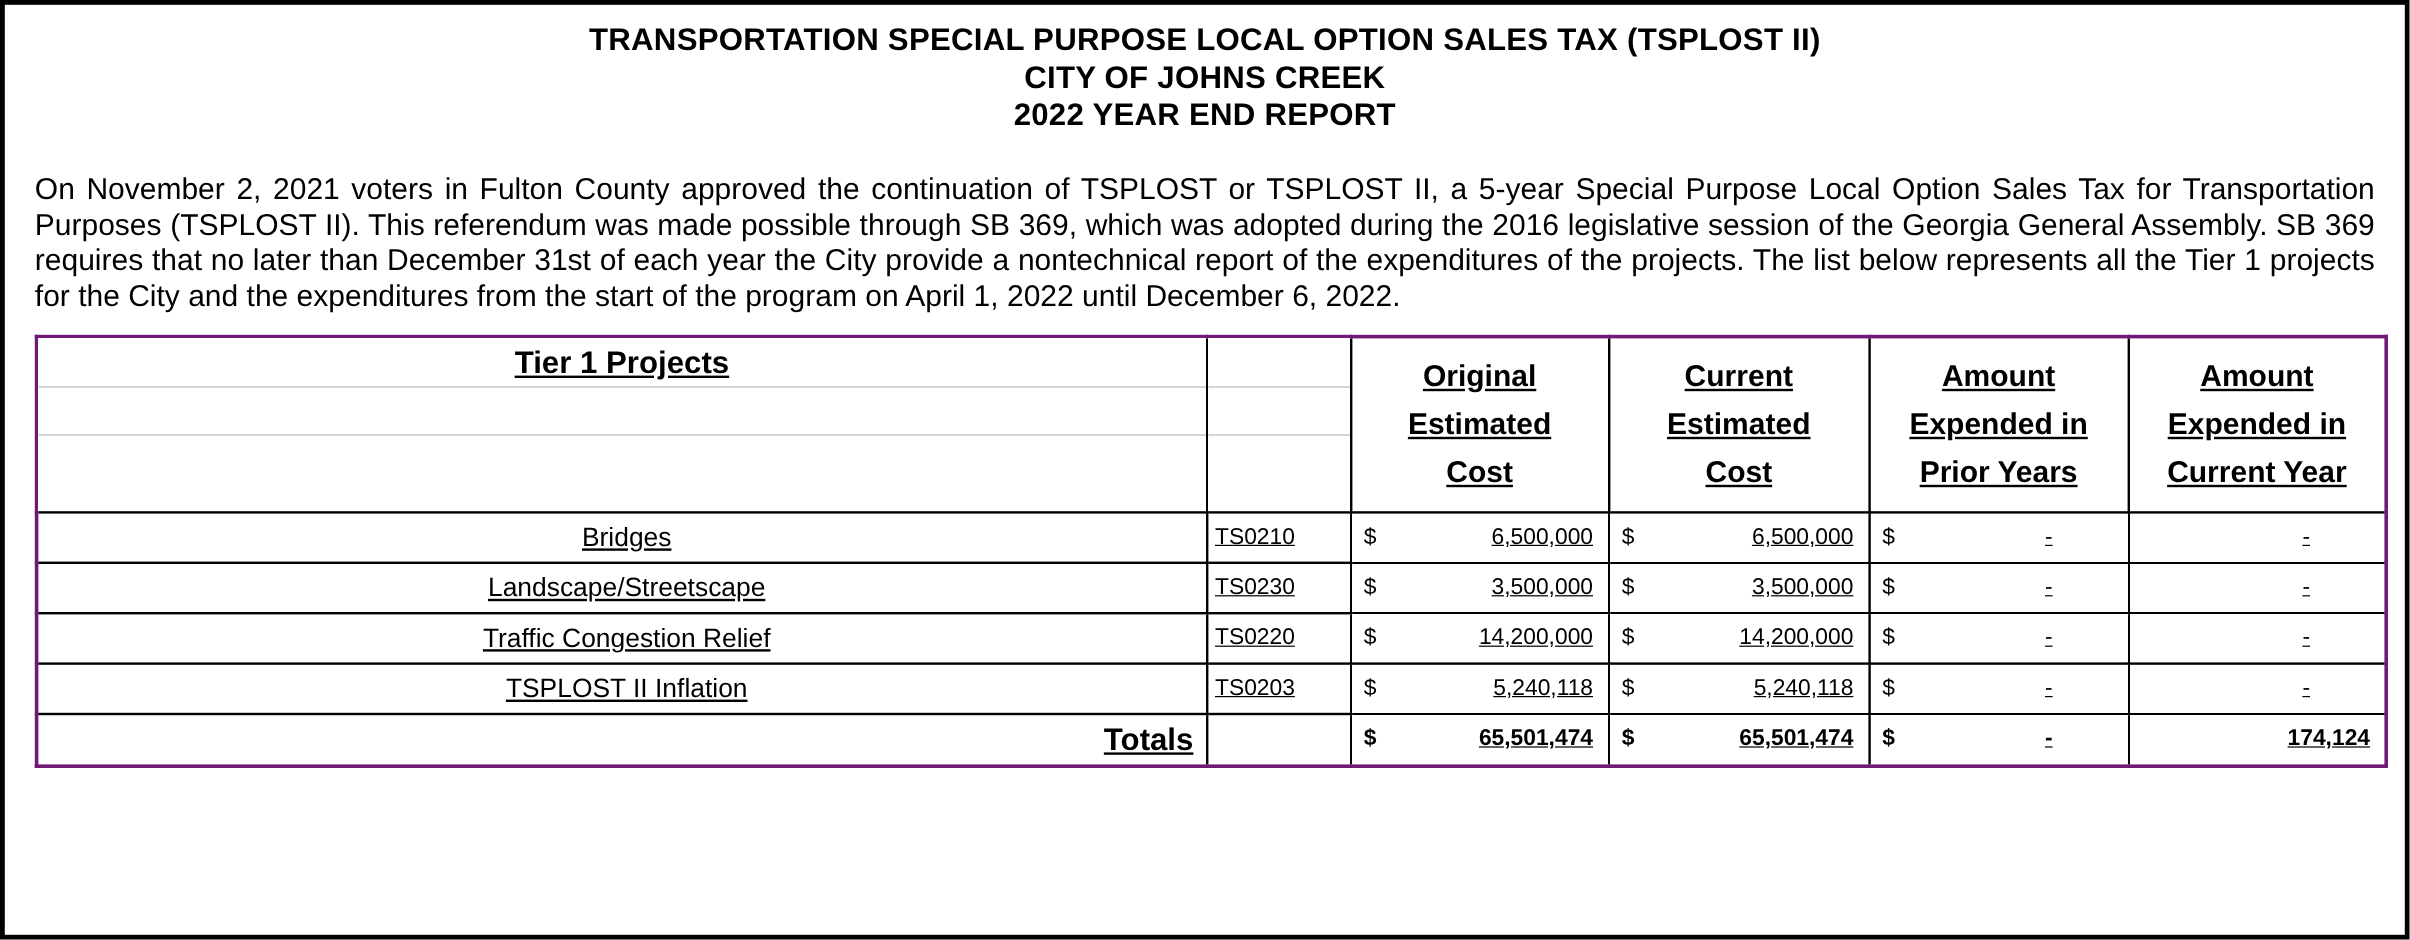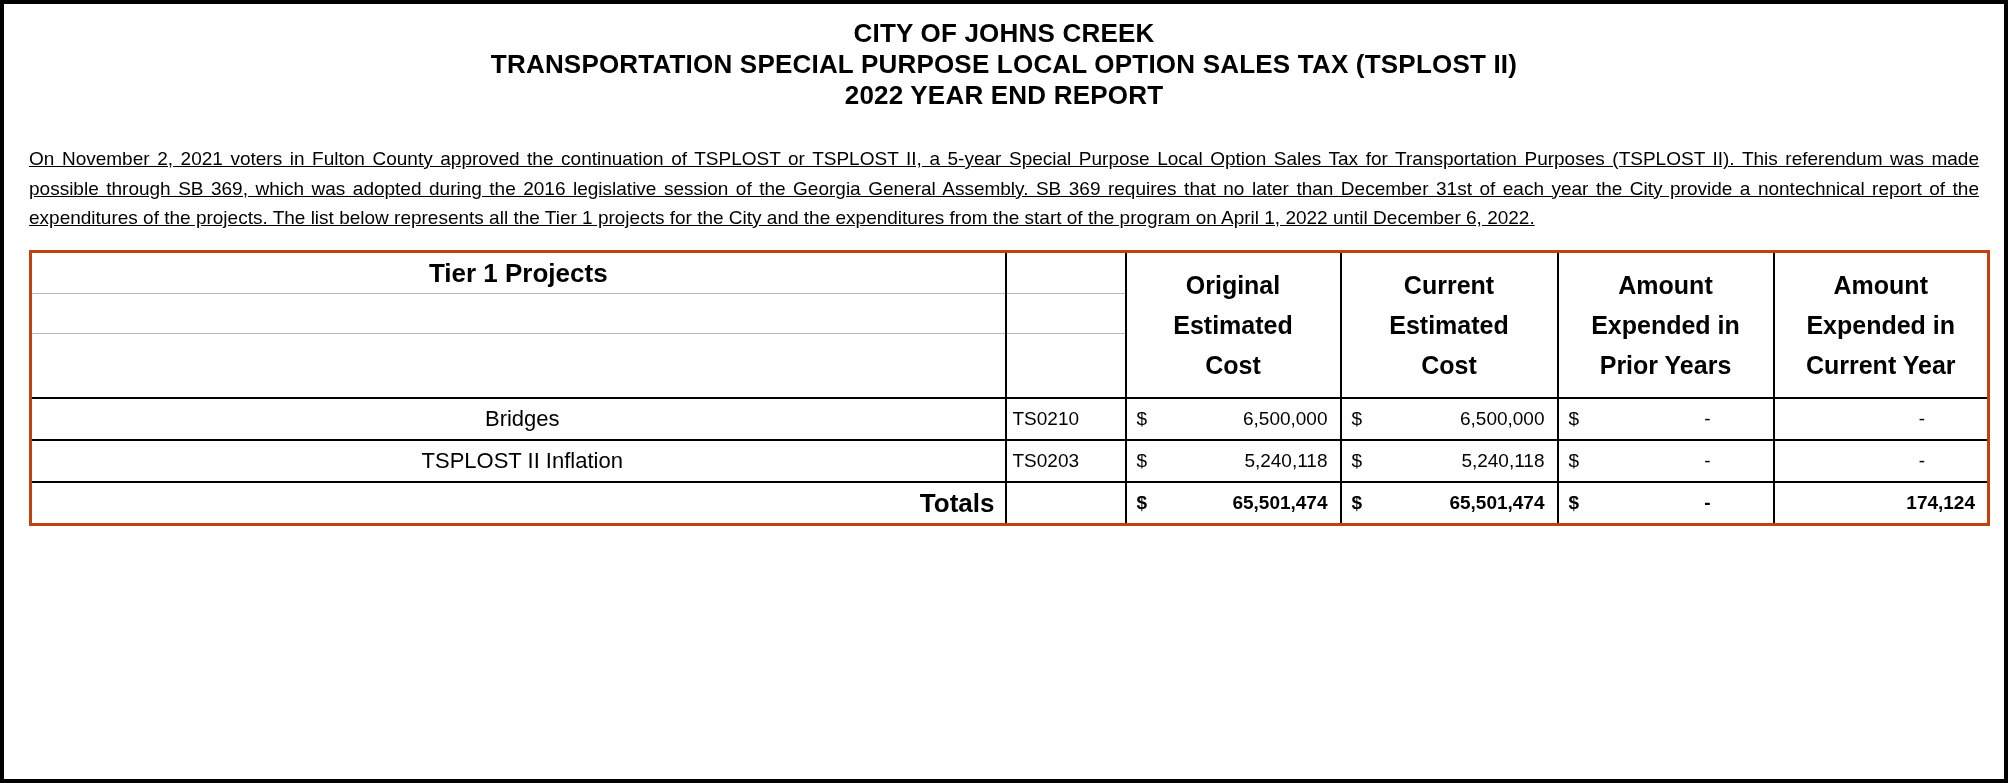--- a/index.html
+++ b/index.html
@@ -9,31 +9,31 @@
     width: 2008px; height: 783px;
     background: #fff;
     border: 4px solid #000;
     padding: 14px 25px 0 25px;
     overflow: hidden;
   }
   .titles { text-align: center; }
   .title-line { font-size: 26px; font-weight: bold; line-height: 31px; letter-spacing: 0.2px; }
   .intro {
     margin-top: 33px;
-    font-size: 19px;
+    font-size: 25px;
     line-height: 29.5px;
     text-align: justify;
-    text-decoration: underline;
   }
   table.report {
     margin-top: 17px;
     width: 1958px;
     table-layout: fixed;
     border-collapse: collapse;
-    border: 3px solid #c2410c;
+    border: 3px solid #701a75;
+    text-decoration: underline;
   }
   th, td { border: 2px solid #000; background: #fff; }
   
   th.projects-head {
     vertical-align: top;
     text-align: center;
     font-size: 26px;
     font-weight: bold;
     line-height: 40px;
     height: 120px;
@@ -60,22 +60,22 @@
   tr.totals-row { height: 43px; }
   tr.totals-row td { font-weight: bold; }
   td.totals-label { text-align: right; padding-right: 10px; font-size: 26px; }
 </style>
 </head>
 <body>
 
 <div class="page">
 
   <div class="titles">
+    <div class="title-line">TRANSPORTATION SPECIAL PURPOSE LOCAL OPTION SALES TAX (TSPLOST II)</div>
     <div class="title-line">CITY OF JOHNS CREEK</div>
-    <div class="title-line">TRANSPORTATION SPECIAL PURPOSE LOCAL OPTION SALES TAX (TSPLOST II)</div>
     <div class="title-line">2022 YEAR END REPORT</div>
   </div>
 
   <p class="intro">On November 2, 2021 voters in Fulton County approved the continuation of TSPLOST or TSPLOST II, a 5-year Special Purpose Local Option Sales Tax for Transportation Purposes (TSPLOST II). This referendum was made possible through SB 369, which was adopted during the 2016 legislative session of the Georgia General Assembly. SB 369 requires that no later than December 31st of each year the City provide a nontechnical report of the expenditures of the projects. The list below represents all the Tier 1 projects for the City and the expenditures from the start of the program on April 1, 2022 until December 6, 2022.</p>
 
   <table class="report">
     <colgroup>
       <col style="width:975px">
       <col style="width:120px">
       <col style="width:215px">
@@ -120,24 +120,40 @@
 
   <tr class="data-row">
     <td class="name">Bridges</td>
     <td class="code">TS0210</td>
     <td class="money"><span class="cur">$</span><span class="amt">6,500,000</span></td>
     <td class="money"><span class="cur">$</span><span class="amt">6,500,000</span></td>
     <td class="money"><span class="cur">$</span><span class="amt dash">-</span></td>
     <td class="money"><span class="amt dash">-</span></td>
   </tr>
 
+  <tr class="data-row">
+    <td class="name">Landscape/Streetscape</td>
+    <td class="code">TS0230</td>
+    <td class="money"><span class="cur">$</span><span class="amt">3,500,000</span></td>
+    <td class="money"><span class="cur">$</span><span class="amt">3,500,000</span></td>
+    <td class="money"><span class="cur">$</span><span class="amt dash">-</span></td>
+    <td class="money"><span class="amt dash">-</span></td>
+  </tr>
 
 
 
 
+  <tr class="data-row">
+    <td class="name">Traffic Congestion Relief</td>
+    <td class="code">TS0220</td>
+    <td class="money"><span class="cur">$</span><span class="amt">14,200,000</span></td>
+    <td class="money"><span class="cur">$</span><span class="amt">14,200,000</span></td>
+    <td class="money"><span class="cur">$</span><span class="amt dash">-</span></td>
+    <td class="money"><span class="amt dash">-</span></td>
+  </tr>
 
   <tr class="data-row">
     <td class="name">TSPLOST II Inflation</td>
     <td class="code">TS0203</td>
     <td class="money"><span class="cur">$</span><span class="amt">5,240,118</span></td>
     <td class="money"><span class="cur">$</span><span class="amt">5,240,118</span></td>
     <td class="money"><span class="cur">$</span><span class="amt dash">-</span></td>
     <td class="money"><span class="amt dash">-</span></td>
   </tr>
 <tr class="totals-row">

